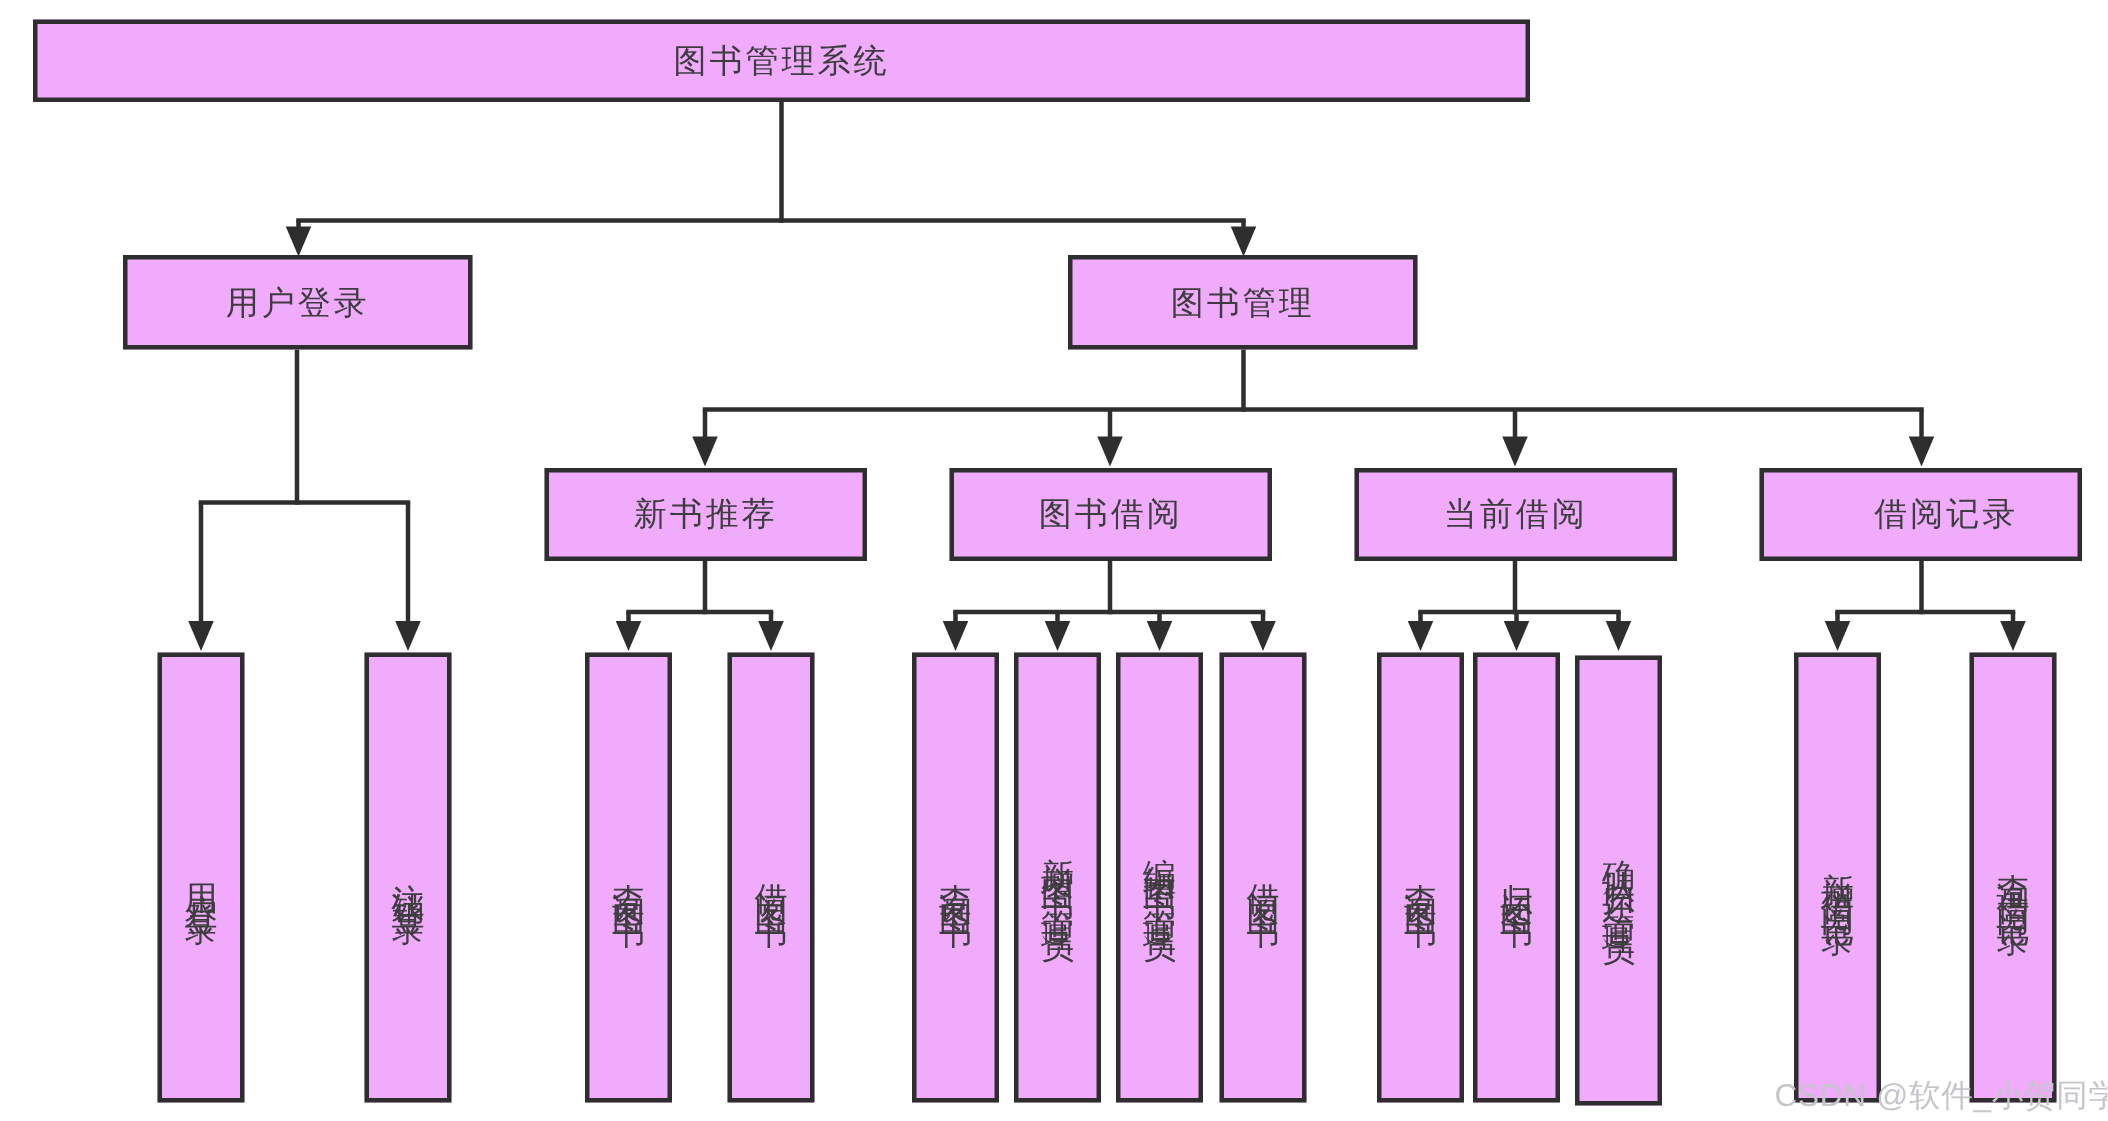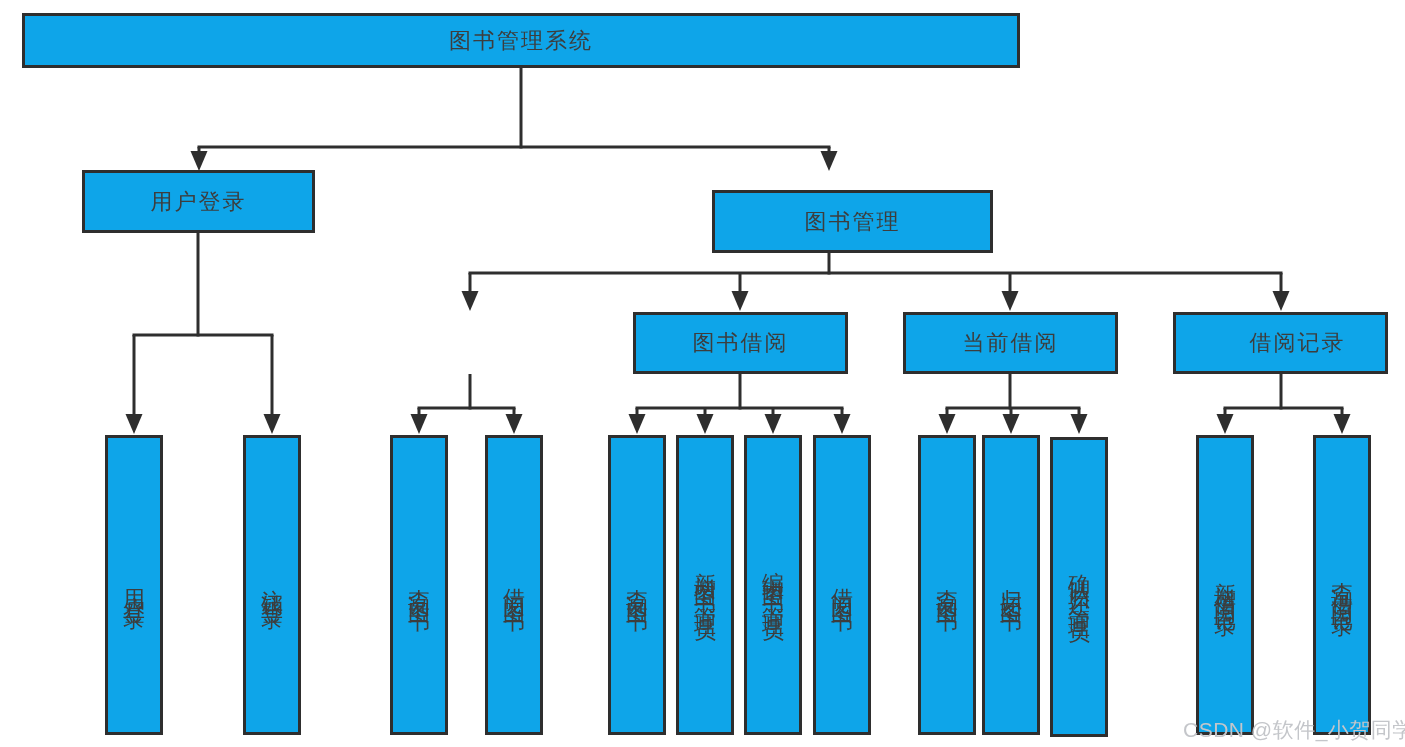--- a/index.html
+++ b/index.html
@@ -16,21 +16,21 @@
     left: 0; top: 0;
     width: 1405px; height: 747px;
     pointer-events: none;
   }
   .connectors path { stroke: #2e2e2e; stroke-width: 3; fill: none; }
   .connectors polygon { fill: #2e2e2e; stroke: none; }
   .box {
     position: absolute;
     box-sizing: border-box;
     border: 3px solid #2e2e2e;
-    background: #0ea5e9;
+    background: #f0abfc;
     color: #3d3d3d;
     display: flex;
     align-items: center;
     justify-content: center;
     font-size: 22px;
     letter-spacing: 2px;
     text-align: center;
   }
   .leaf {
     writing-mode: vertical-rl;
@@ -126,22 +126,23 @@
       <path d="M1225 408 V416"></path>
       <polygon points="1216.5,414 1233.5,414 1225,434"></polygon>
       <path d="M1342 408 V416"></path>
       <polygon points="1333.5,414 1350.5,414 1342,434"></polygon>
     </g>
   </svg>
 
   <div class="box" style="left:22px; top:13px; width:998px; height:55px;">图书管理系统</div>
 
   <div class="box" style="left:82px; top:170px; width:233px; height:63px;">用户登录</div>
-  <div class="box" style="left:712px; top:170px; width:281px; height:63px;margin-top:20px;">图书管理</div>
+  <div class="box" style="left:712px; top:170px; width:233px; height:63px;">图书管理</div>
 
+  <div class="box" style="left:363px; top:312px; width:215px; height:62px;">新书推荐</div>
   <div class="box" style="left:903px; top:312px; width:215px; height:62px;">当前借阅</div>
   <div class="box" style="left:633px; top:312px; width:215px; height:62px;">图书借阅</div>
   <div class="box" style="left:1173px; top:312px; width:215px; height:62px;padding-left:34px;">借阅记录</div>
 
   <div class="box leaf" style="left:105px; top:435px; width:58px; height:300px;">用户登录</div>
   <div class="box leaf" style="left:243px; top:435px; width:58px; height:300px;">注销登录</div>
 
   <div class="box leaf" style="left:390px; top:435px; width:58px; height:300px;">查询图书</div>
   <div class="box leaf" style="left:485px; top:435px; width:58px; height:300px;">借阅图书</div>
 

